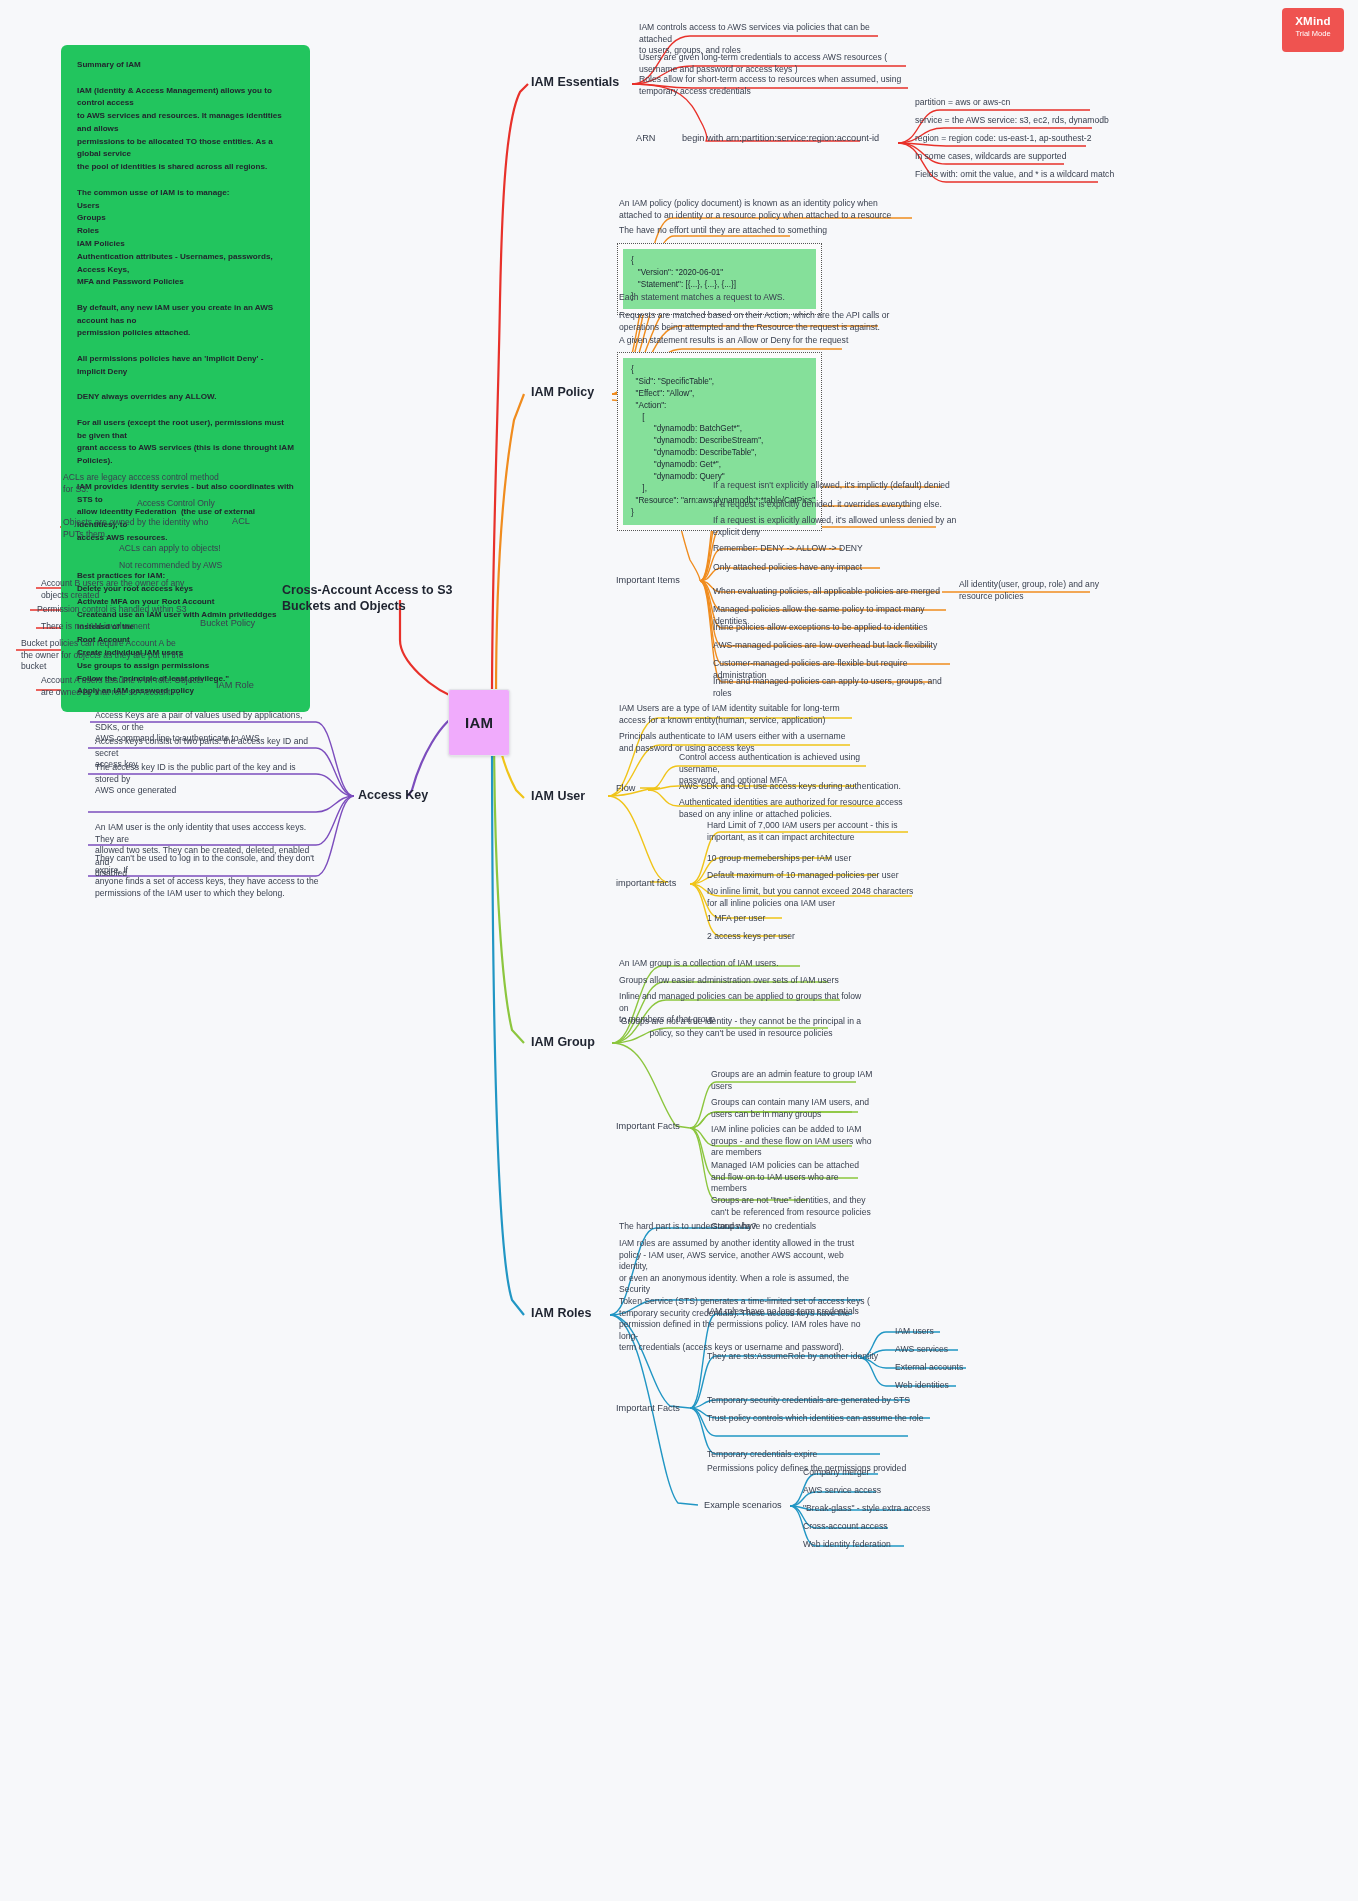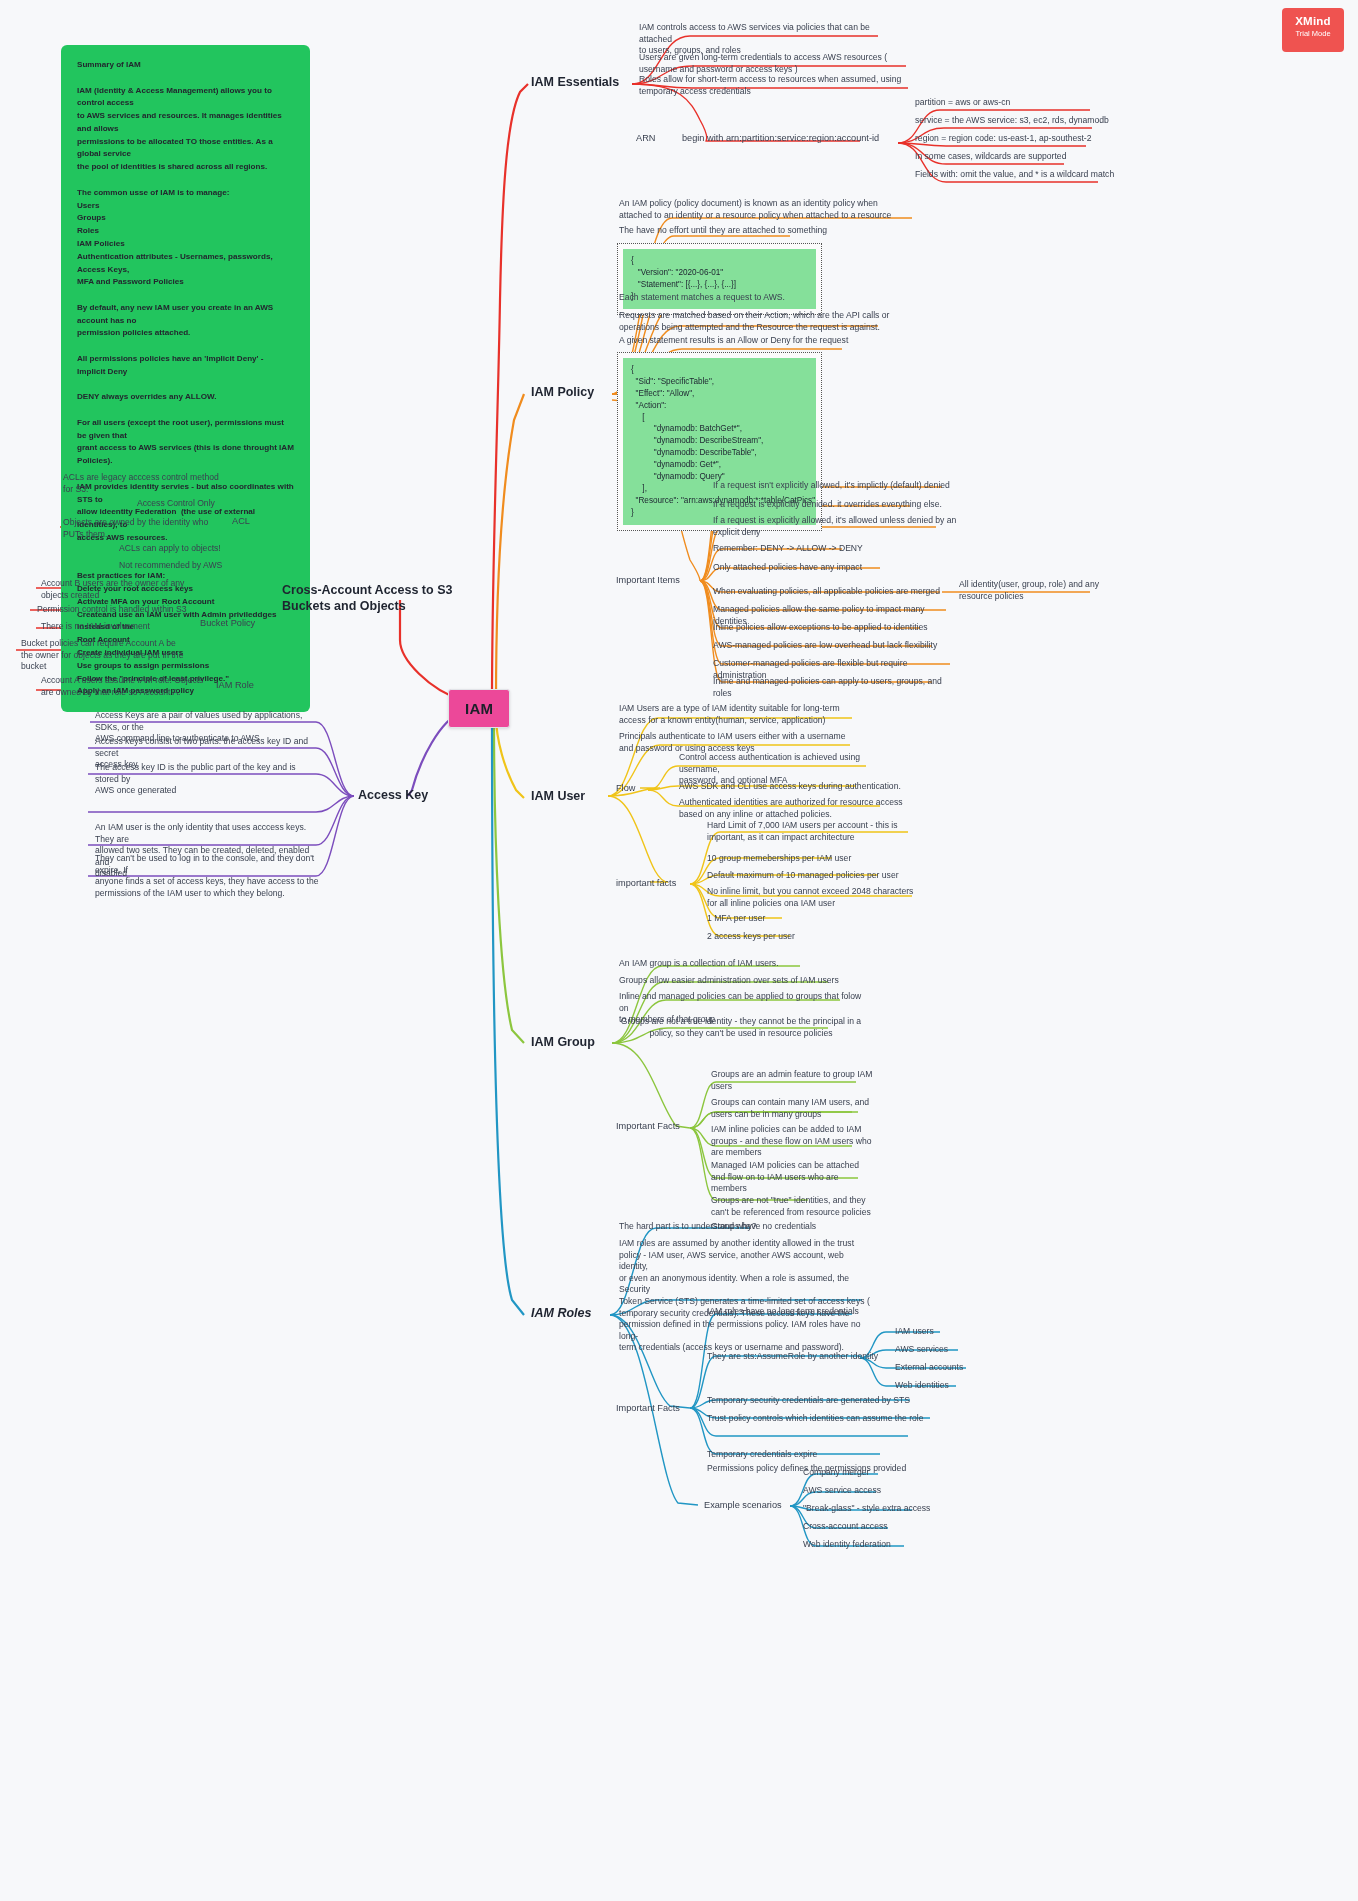--- a/index.html
+++ b/index.html
@@ -28,25 +28,25 @@
     color: #1f2430;
     white-space: nowrap;
   }
   .mid-label {
     font-size: 9.2px;
     color: #3a4150;
     white-space: nowrap;
   }
   .root {
     position: absolute;
-    background: #ec4899;
+    background: #f0abfc;
     border: 1px solid #e2e4e8;
     border-radius: 3px;
     box-shadow: 0 1px 3px rgba(0,0,0,.12);
-    padding: 10px 16px;
+    padding: 24px 16px;
     font-size: 15px;
     font-weight: bold;
     color: #1b2029;
     letter-spacing: .3px;
   }
   .summary {
     position: absolute;
     background: #22c55e;
     border-radius: 6px;
     padding: 14px 16px;
@@ -420,21 +420,21 @@
   <div class="node leaf" style="left:708px; top:1122px; width:180px;">IAM inline policies can be added to IAM
 groups - and these flow on IAM users who
 are members</div>
   <div class="node leaf" style="left:708px; top:1158px; width:180px;">Managed IAM policies can be attached
 and flow on to IAM users who are
 members</div>
   <div class="node leaf" style="left:708px; top:1193px; width:180px;">Groups are not "true" identities, and they
 can't be referenced from resource policies</div>
   <div class="node leaf" style="left:708px; top:1219px; width:180px;">Groups have no credentials</div>
 
-  <div class="node branch-label" style="left:531px; top:1306px;font-style:italic;">IAM Roles</div>
+  <div class="node branch-label" style="left:531px; top:1306px;">IAM Roles</div>
   <div class="node leaf" style="left:616px; top:1219px; width:250px;">The hard part is to understand why?</div>
   <div class="node leaf" style="left:616px; top:1236px; width:260px;">IAM roles are assumed by another identity allowed in the trust
 policy - IAM user, AWS service, another AWS account, web identity,
 or even an anonymous identity. When a role is assumed, the Security
 Token Service (STS) generates a time-limited set of access keys (
 temporary security credentials). These access keys have the
 permission defined in the permissions policy. IAM roles have no long-
 term credentials (access keys or username and password).</div>
   <div class="node mid-label" style="left:616px; top:1403px;">Important Facts</div>
   <div class="node leaf" style="left:704px; top:1304px; width:230px;">IAM roles have no long-term credentials</div>

